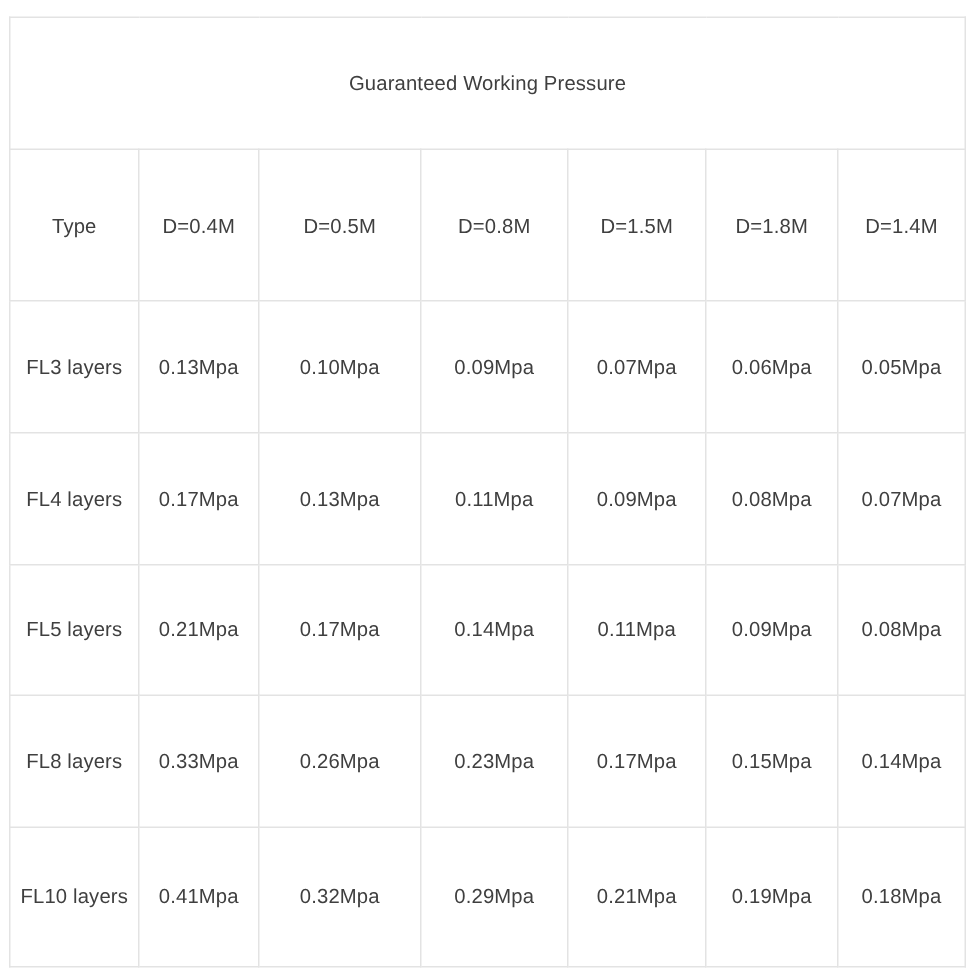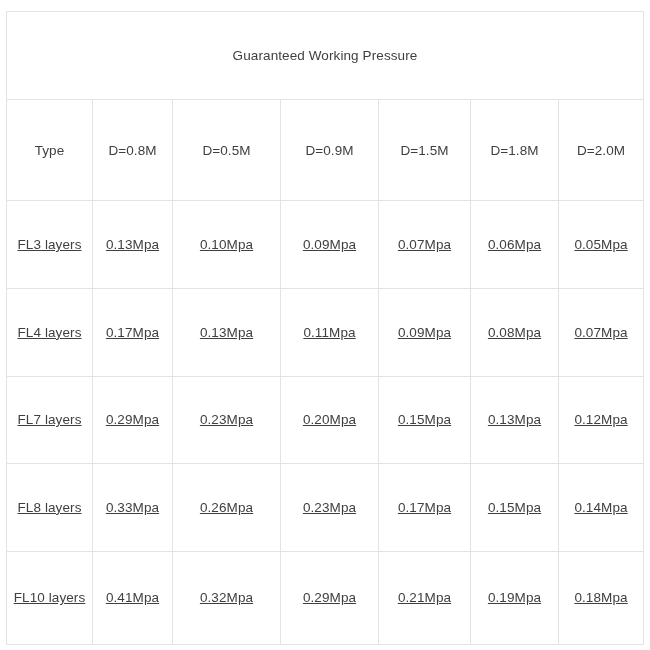--- a/index.html
+++ b/index.html
@@ -59,21 +59,20 @@
   td.type-cell {
     font-size: 13.5px;
     color: #3f3f3f;
   }
   td.value-cell {
     font-size: 13.5px;
     color: #3f3f3f;
   }
   tr.data-row td {
     height: 60px;
-    text-decoration: underline;
   }
   tr.last-row td {
     height: 64px;
   }
   col.col-type   { width: 86px; }
   col.col-d1     { width: 80px; }
   col.col-d2     { width: 108px; }
   col.col-d3     { width: 98px; }
   col.col-d4     { width: 92px; }
   col.col-d5     { width: 88px; }
@@ -93,26 +92,26 @@
         <col class="col-d4">
         <col class="col-d5">
         <col class="col-d6">
       </colgroup>
       <tbody>
         <tr>
           <td class="title-cell" colspan="7">Guaranteed Working Pressure</td>
         </tr>
         <tr>
           <td class="header-cell">Type</td>
+          <td class="header-cell">D=0.4M</td>
+          <td class="header-cell">D=0.5M</td>
           <td class="header-cell">D=0.8M</td>
-          <td class="header-cell">D=0.5M</td>
-          <td class="header-cell">D=0.9M</td>
           <td class="header-cell">D=1.5M</td>
           <td class="header-cell">D=1.8M</td>
-          <td class="header-cell">D=2.0M</td>
+          <td class="header-cell">D=1.4M</td>
         </tr>
 
         <tr class="data-row">
           <td class="type-cell">FL3 layers</td>
           <td class="value-cell">0.13Mpa</td>
           <td class="value-cell">0.10Mpa</td>
           <td class="value-cell">0.09Mpa</td>
           <td class="value-cell">0.07Mpa</td>
           <td class="value-cell">0.06Mpa</td>
           <td class="value-cell">0.05Mpa</td>
@@ -121,31 +120,31 @@
         <tr class="data-row">
           <td class="type-cell">FL4 layers</td>
           <td class="value-cell">0.17Mpa</td>
           <td class="value-cell">0.13Mpa</td>
           <td class="value-cell">0.11Mpa</td>
           <td class="value-cell">0.09Mpa</td>
           <td class="value-cell">0.08Mpa</td>
           <td class="value-cell">0.07Mpa</td>
         </tr>
 
+        <tr class="data-row">
+          <td class="type-cell">FL5 layers</td>
+          <td class="value-cell">0.21Mpa</td>
+          <td class="value-cell">0.17Mpa</td>
+          <td class="value-cell">0.14Mpa</td>
+          <td class="value-cell">0.11Mpa</td>
+          <td class="value-cell">0.09Mpa</td>
+          <td class="value-cell">0.08Mpa</td>
+        </tr>
 
 
-        <tr class="data-row">
-          <td class="type-cell">FL7 layers</td>
-          <td class="value-cell">0.29Mpa</td>
-          <td class="value-cell">0.23Mpa</td>
-          <td class="value-cell">0.20Mpa</td>
-          <td class="value-cell">0.15Mpa</td>
-          <td class="value-cell">0.13Mpa</td>
-          <td class="value-cell">0.12Mpa</td>
-        </tr>
 
         <tr class="data-row">
           <td class="type-cell">FL8 layers</td>
           <td class="value-cell">0.33Mpa</td>
           <td class="value-cell">0.26Mpa</td>
           <td class="value-cell">0.23Mpa</td>
           <td class="value-cell">0.17Mpa</td>
           <td class="value-cell">0.15Mpa</td>
           <td class="value-cell">0.14Mpa</td>
         </tr>

